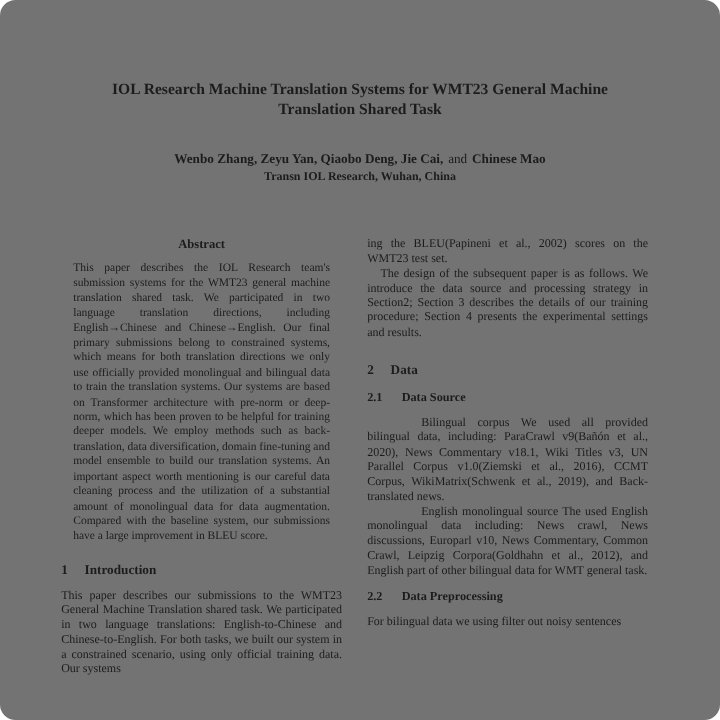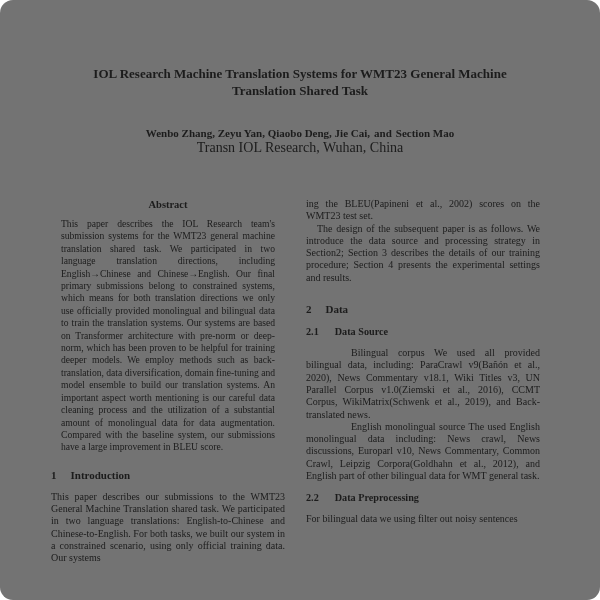--- a/index.html
+++ b/index.html
@@ -27,29 +27,30 @@
   .authors {
     position: absolute;
     top: 127px;
     left: 0;
     width: 600px;
     text-align: center;
     font-size: 11px;
     line-height: 13px;
   }
   .authors .name { font-weight: bold; }
-  .authors .conj { font-weight: bold; margin: 0 4px; }
+  .authors .conj { font-weight: normal; margin: 0 4px; }
   .affiliation {
     position: absolute;
     top: 141px;
     left: 0;
     width: 600px;
     text-align: center;
-    font-size: 14px;
+    font-size: 10px;
     line-height: 13px;
+    font-weight: bold;
   }
   .col { position: absolute; top: 198px; width: 234px; }
   .col-left  { left: 51px; }
   .col-right { left: 306px; }
 
   .abstract-heading {
     text-align: center;
     font-weight: bold;
     font-size: 10.5px;
     margin: 1px 0 8px 0;
@@ -88,21 +89,21 @@
   .lead { font-weight: normal; margin-left: 45px; }
 </style>
 </head>
 <body>
 
 <div class="page">
 
   <div class="paper-title">IOL Research Machine Translation Systems for WMT23 General Machine Translation Shared Task</div>
 
   <div class="authors">
-    <span class="name">Wenbo Zhang, Zeyu Yan, Qiaobo Deng, Jie Cai,</span><span class="conj">and</span><span class="name">Section Mao</span>
+    <span class="name">Wenbo Zhang, Zeyu Yan, Qiaobo Deng, Jie Cai,</span><span class="conj">and</span><span class="name">Chinese Mao</span>
   </div>
 
   <div class="affiliation">Transn IOL Research, Wuhan, China</div>
 
   <div class="col col-left">
     <div class="abstract-heading">Abstract</div>
     <div class="abstract-body">This paper describes the IOL Research team's submission systems for the WMT23 general machine translation shared task. We participated in two language translation directions, including English→Chinese and Chinese→English. Our final primary submissions belong to constrained systems, which means for both translation directions we only use officially provided monolingual and bilingual data to train the translation systems. Our systems are based on Transformer architecture with pre-norm or deep-norm, which has been proven to be helpful for training deeper models. We employ methods such as back-translation, data diversification, domain fine-tuning and model ensemble to build our translation systems. An important aspect worth mentioning is our careful data cleaning process and the utilization of a substantial amount of monolingual data for data augmentation. Compared with the baseline system, our submissions have a large improvement in BLEU score.</div>
 
     <div class="h1">
       <span>1</span>

